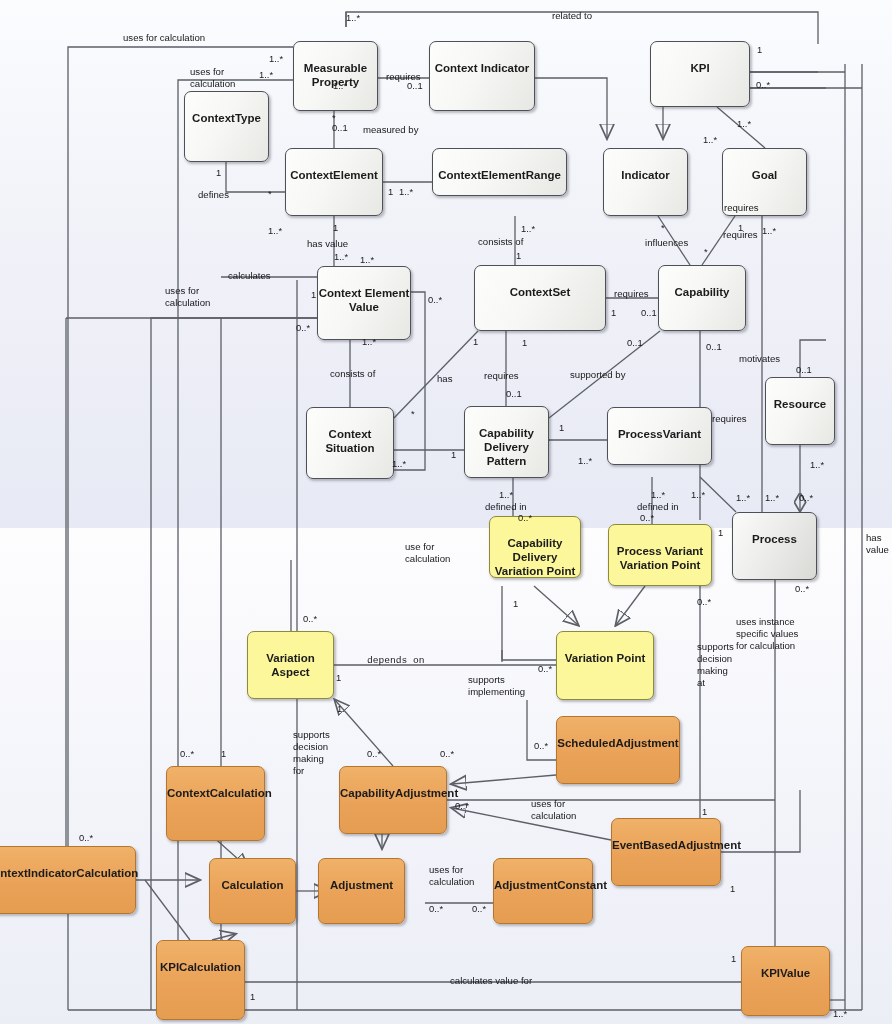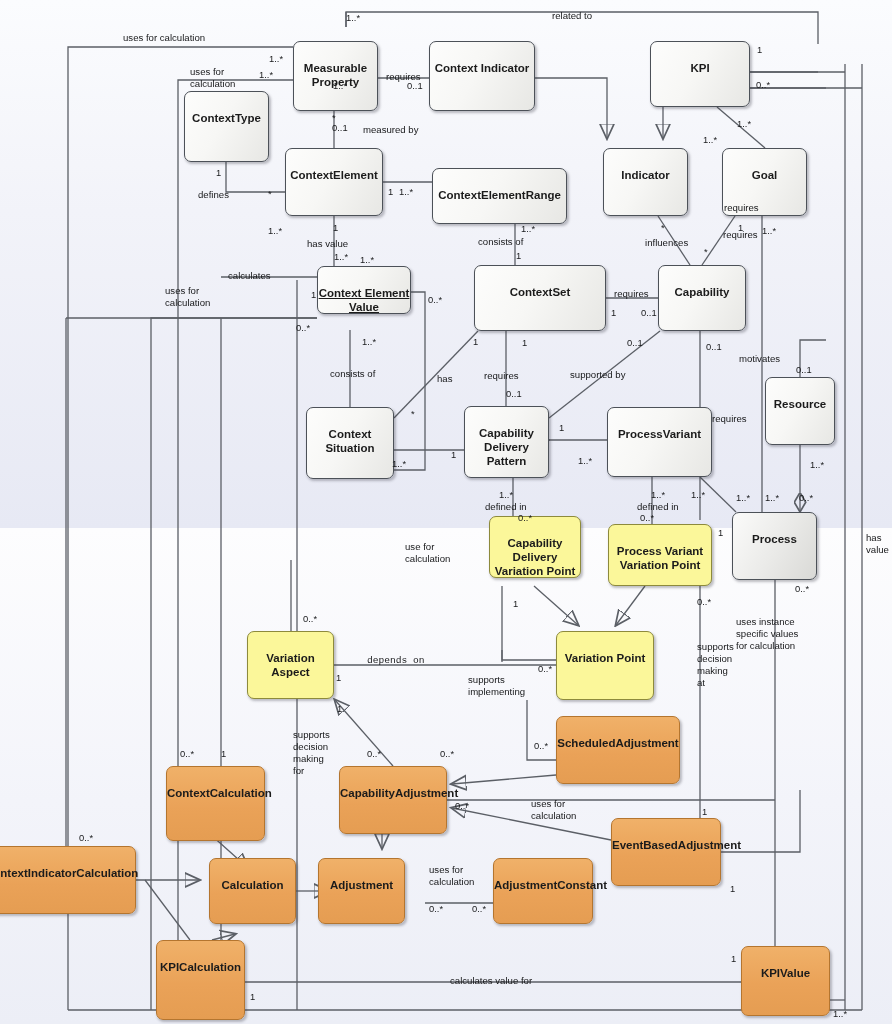--- a/index.html
+++ b/index.html
@@ -192,48 +192,48 @@
       </div>
       <div class="node white" style="left: 650px; top: 41px; width: 100px; height: 66px;">
         <span>KPI</span>
       </div>
       <div class="node white" style="left: 184px; top: 91px; width: 85px; height: 71px;">
         <span>ContextType</span>
       </div>
       <div class="node white" style="left: 285px; top: 148px; width: 98px; height: 68px;">
         <span>ContextElement</span>
       </div>
-      <div class="node white" style="left: 432px; top: 148px; width: 135px; height: 56px; margin-top: 20px;">
+      <div class="node white" style="left: 432px; top: 148px; width: 135px; height: 48px;">
         <span>ContextElementRange</span>
       </div>
       <div class="node white" style="left: 603px; top: 148px; width: 85px; height: 68px;">
         <span>Indicator</span>
       </div>
       <div class="node white" style="left: 722px; top: 148px; width: 85px; height: 68px;">
         <span>Goal</span>
       </div>
-      <div class="node white" style="left: 317px; top: 266px; width: 94px; height: 48px; text-decoration: underline;">
+      <div class="node white" style="left: 317px; top: 266px; width: 94px; height: 74px;">
         <span>Context Element<br>Value</span>
       </div>
       <div class="node white" style="left: 474px; top: 265px; width: 132px; height: 66px;">
         <span>ContextSet</span>
       </div>
       <div class="node white" style="left: 658px; top: 265px; width: 88px; height: 66px;">
         <span>Capability</span>
       </div>
       <div class="node white" style="left: 765px; top: 377px; width: 70px; height: 68px;">
         <span>Resource</span>
       </div>
       <div class="node white" style="left: 306px; top: 407px; width: 88px; height: 72px;">
         <span>Context Situation</span>
       </div>
       <div class="node white" style="left: 464px; top: 406px; width: 85px; height: 72px;">
         <span>Capability<br>Delivery Pattern</span>
       </div>
-      <div class="node white" style="left: 607px; top: 407px; width: 105px; height: 70px;">
+      <div class="node white" style="left: 607px; top: 407px; width: 105px; height: 58px;">
         <span>ProcessVariant</span>
       </div>
       <div class="node grey" style="left: 732px; top: 512px; width: 85px; height: 68px;">
         <span>Process</span>
       </div>
       <div class="node yellow" style="left: 489px; top: 516px; width: 92px; height: 62px;">
         <span>Capability Delivery<br>Variation Point</span>
       </div>
       <div class="node yellow" style="left: 608px; top: 524px; width: 104px; height: 62px;">
         <span>Process Variant<br>Variation Point</span>

